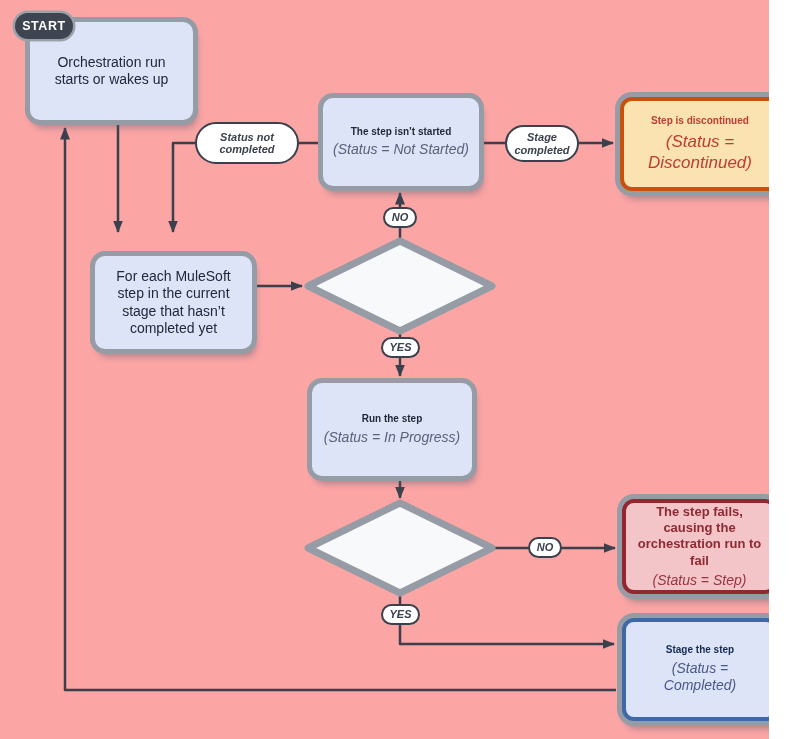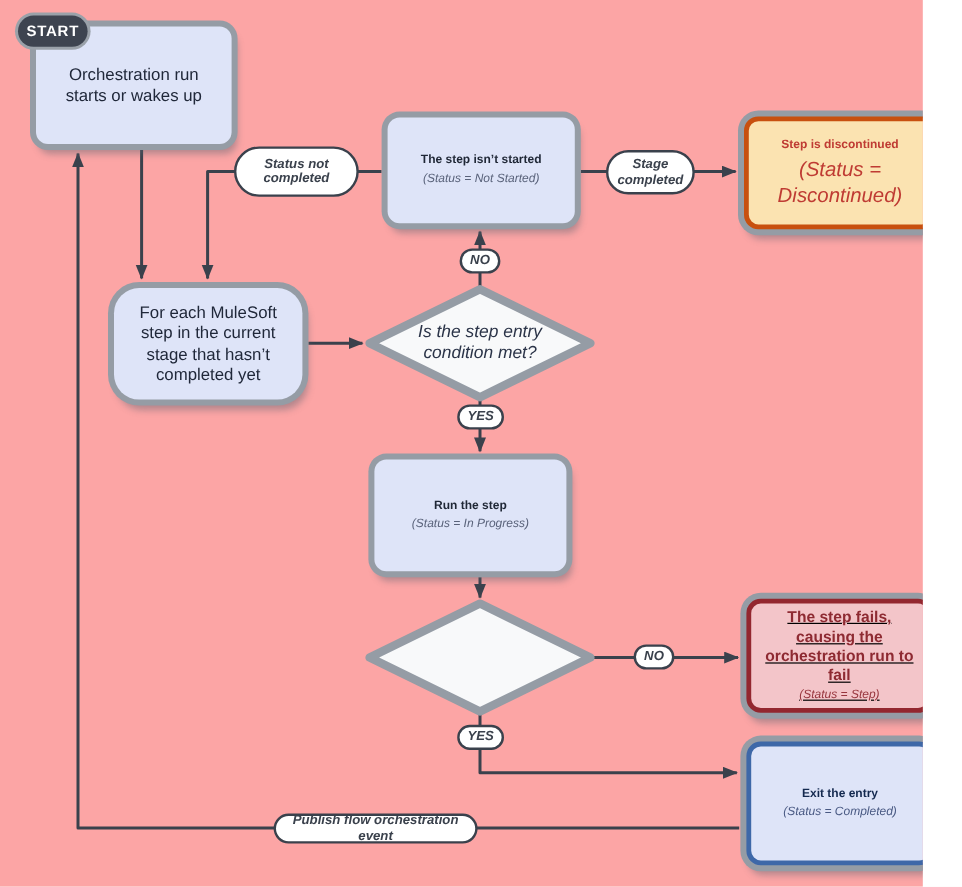--- a/index.html
+++ b/index.html
@@ -8,33 +8,33 @@
 
   .box{
     position:absolute;box-sizing:border-box;
     background:#dee4f8;border-radius:10px;
     box-shadow:0 0 0 5px #959ca5, 3px 7px 6px 1px rgba(90,97,110,.45);
     display:flex;flex-direction:column;align-items:center;justify-content:center;
     text-align:center;padding:6px 10px;line-height:1.25;
   }
   .box .title{font-weight:700;font-size:10px;color:#1f2736;}
   .box.plain .title{font-weight:400;font-size:14px;color:#20283a;}
-  .box .status{font-style:italic;font-size:10px;color:#59627a;margin-top:3px;}
+  .box .status{font-style:italic;font-size:14px;color:#59627a;margin-top:3px;}
 
   .box.discontinued{background:#fbe3b1;border:4px solid #c8500f;border-radius:12px;}
   .box.discontinued .title,.box.discontinued .status{color:#bf3b33;}
   .box.discontinued .status{font-size:17px;}
 
-  .box.error{background:#f3c5c9;border:4px solid #93272f;border-radius:12px;padding:16px 6px;text-decoration:underline;}
+  .box.error{background:#f3c5c9;border:4px solid #93272f;border-radius:12px;padding:16px 6px;}
   .box.error .title{font-size:13px;color:#8e2a32;}
   .box.error .status{color:#97353d;}
 
   .box.completed{background:#dee4f8;border:4px solid #3e68a8;border-radius:12px;}
   .box.completed .title{color:#14294f;}
-  .box.completed .status{color:#495983;text-align:right;}
+  .box.completed .status{color:#495983;}
 
   .diamond-text{
     position:absolute;display:flex;align-items:center;justify-content:center;
     text-align:center;font-style:italic;font-size:14.5px;color:#2b3448;line-height:1.2;
   }
 
   .pill{
     position:absolute;box-sizing:border-box;background:#ffffff;
     border:2.5px solid #3a414c;border-radius:999px;
     color:#3a414c;font-style:italic;font-weight:700;font-size:11px;line-height:1.12;
@@ -90,49 +90,47 @@
   <div class="box node" style="left:323px;top:98px;width:156px;height:88px;">
     <span class="title">The step isn’t started</span>
     <span class="status">(Status = Not Started)</span>
   </div>
 
   <div class="box discontinued node" style="left:620px;top:97px;width:160px;height:94px;">
     <span class="title">Step is discontinued</span>
     <span class="status">(Status = Discontinued)</span>
   </div>
 
-  <div class="box plain node" style="left:95px;top:240px;width:157px;height:93px;border-radius:21px;">
+  <div class="box plain node" style="left:95px;top:256px;width:157px;height:93px;">
     <span class="title">For each MuleSoft step in the current stage that hasn’t completed yet</span>
   </div>
 
   <div class="box node" style="left:312px;top:383px;width:160px;height:93px;">
     <span class="title">Run the step</span>
     <span class="status">(Status = In Progress)</span>
   </div>
 
   <div class="box error node" style="left:622px;top:499px;width:155px;height:95px;">
     <span class="title">The step fails, causing the orchestration run to fail</span>
     <span class="status">(Status = Step)</span>
   </div>
 
   <div class="box completed node" style="left:622px;top:618px;width:156px;height:103px;">
-    <span class="title">Exit the entry</span>
+    <span class="title">Stage the step</span>
     <span class="status">(Status = Completed)</span>
   </div>
 
-  <div class="diamond-text node" style="left:318px;top:262px;width:164px;height:48px;">Is the step entry condition met?</div>
 
 
   <div class="pill" style="left:195px;top:122px;width:104px;height:42px;">Status not completed</div>
 
   <div class="pill" style="left:505px;top:125px;width:74px;height:37px;">Stage completed</div>
 
   <div class="pill" style="left:383px;top:207px;width:34px;height:21px;">NO</div>
 
   <div class="pill" style="left:381px;top:337px;width:39px;height:21px;">YES</div>
 
   <div class="pill" style="left:528px;top:537px;width:34px;height:21px;">NO</div>
 
   <div class="pill" style="left:381px;top:604px;width:39px;height:21px;">YES</div>
 
-  <div class="pill" style="left:228px;top:678px;width:170px;height:25px;">Publish flow orchestration event</div>
 
 </div>
 
 </body></html>

